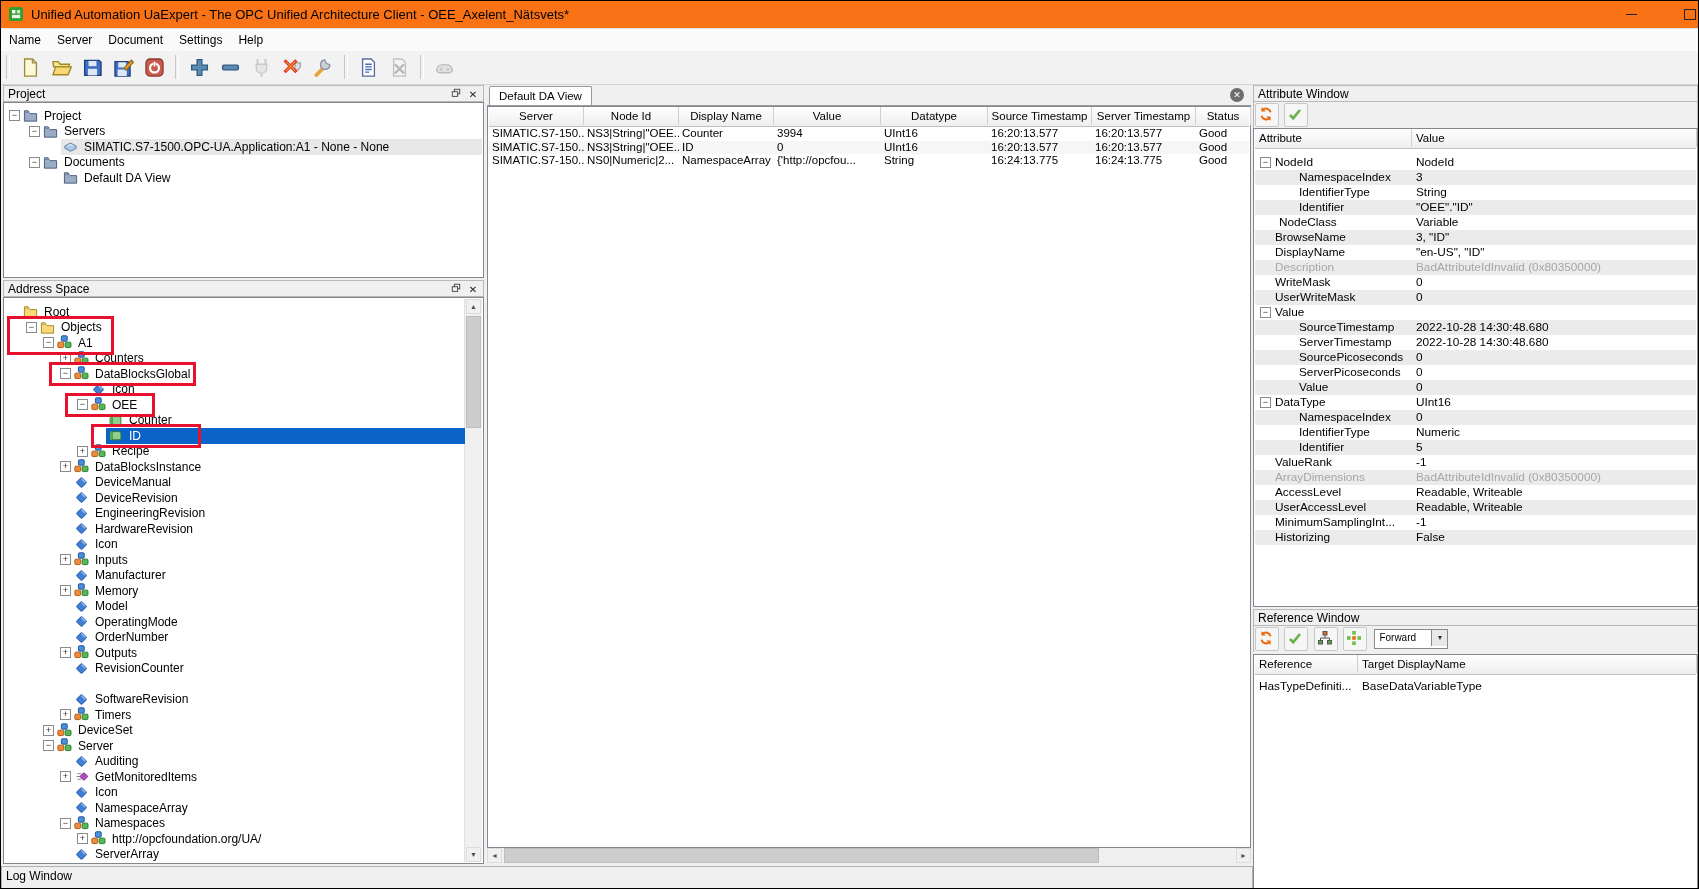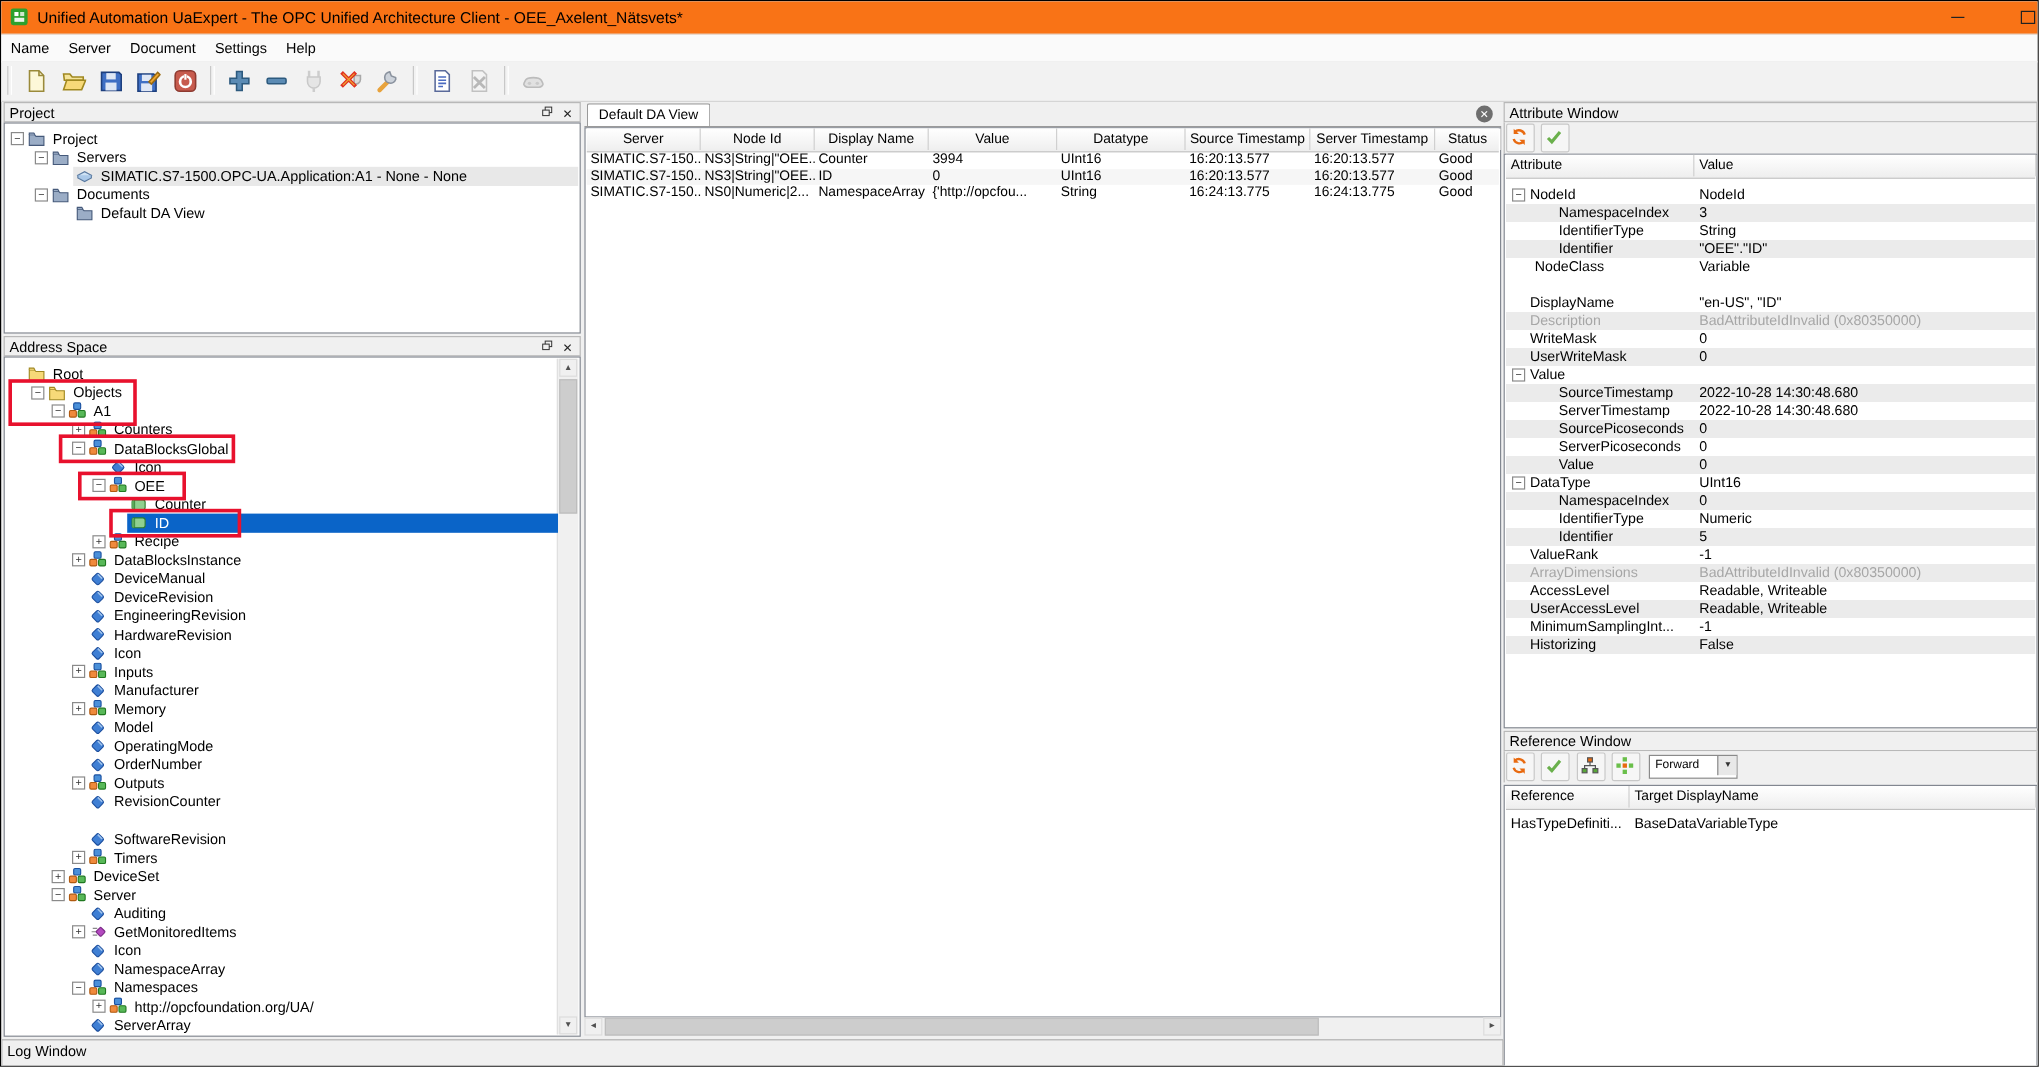--- a/index.html
+++ b/index.html
@@ -724,20 +724,24 @@
             <span class="acell" style="left: 161px; width: 277px;">String</span>
           </div>
           <div class="arow alt" style="top: 51px;">
             <span class="acell" style="left: 44px; width: 113px;">Identifier</span>
             <span class="acell" style="left: 161px; width: 277px;">"OEE"."ID"</span>
           </div>
           <div class="arow" style="top: 66px;">
             <span class="acell" style="left: 24px; width: 137px;">NodeClass</span>
             <span class="acell" style="left: 161px; width: 277px;">Variable</span>
           </div>
+          <div class="arow alt" style="top: 81px;">
+            <span class="acell" style="left: 20px; width: 137px;">BrowseName</span>
+            <span class="acell" style="left: 161px; width: 277px;">3, "ID"</span>
+          </div>
           <div class="arow" style="top: 96px;">
             <span class="acell" style="left: 20px; width: 137px;">DisplayName</span>
             <span class="acell" style="left: 161px; width: 277px;">"en-US", "ID"</span>
           </div>
           <div class="arow alt dim" style="top: 111px;">
             <span class="acell" style="left: 20px; width: 137px;">Description</span>
             <span class="acell" style="left: 161px; width: 277px;">BadAttributeIdInvalid (0x80350000)</span>
           </div>
           <div class="arow" style="top: 126px;">
             <span class="acell" style="left: 20px; width: 137px;">WriteMask</span>

